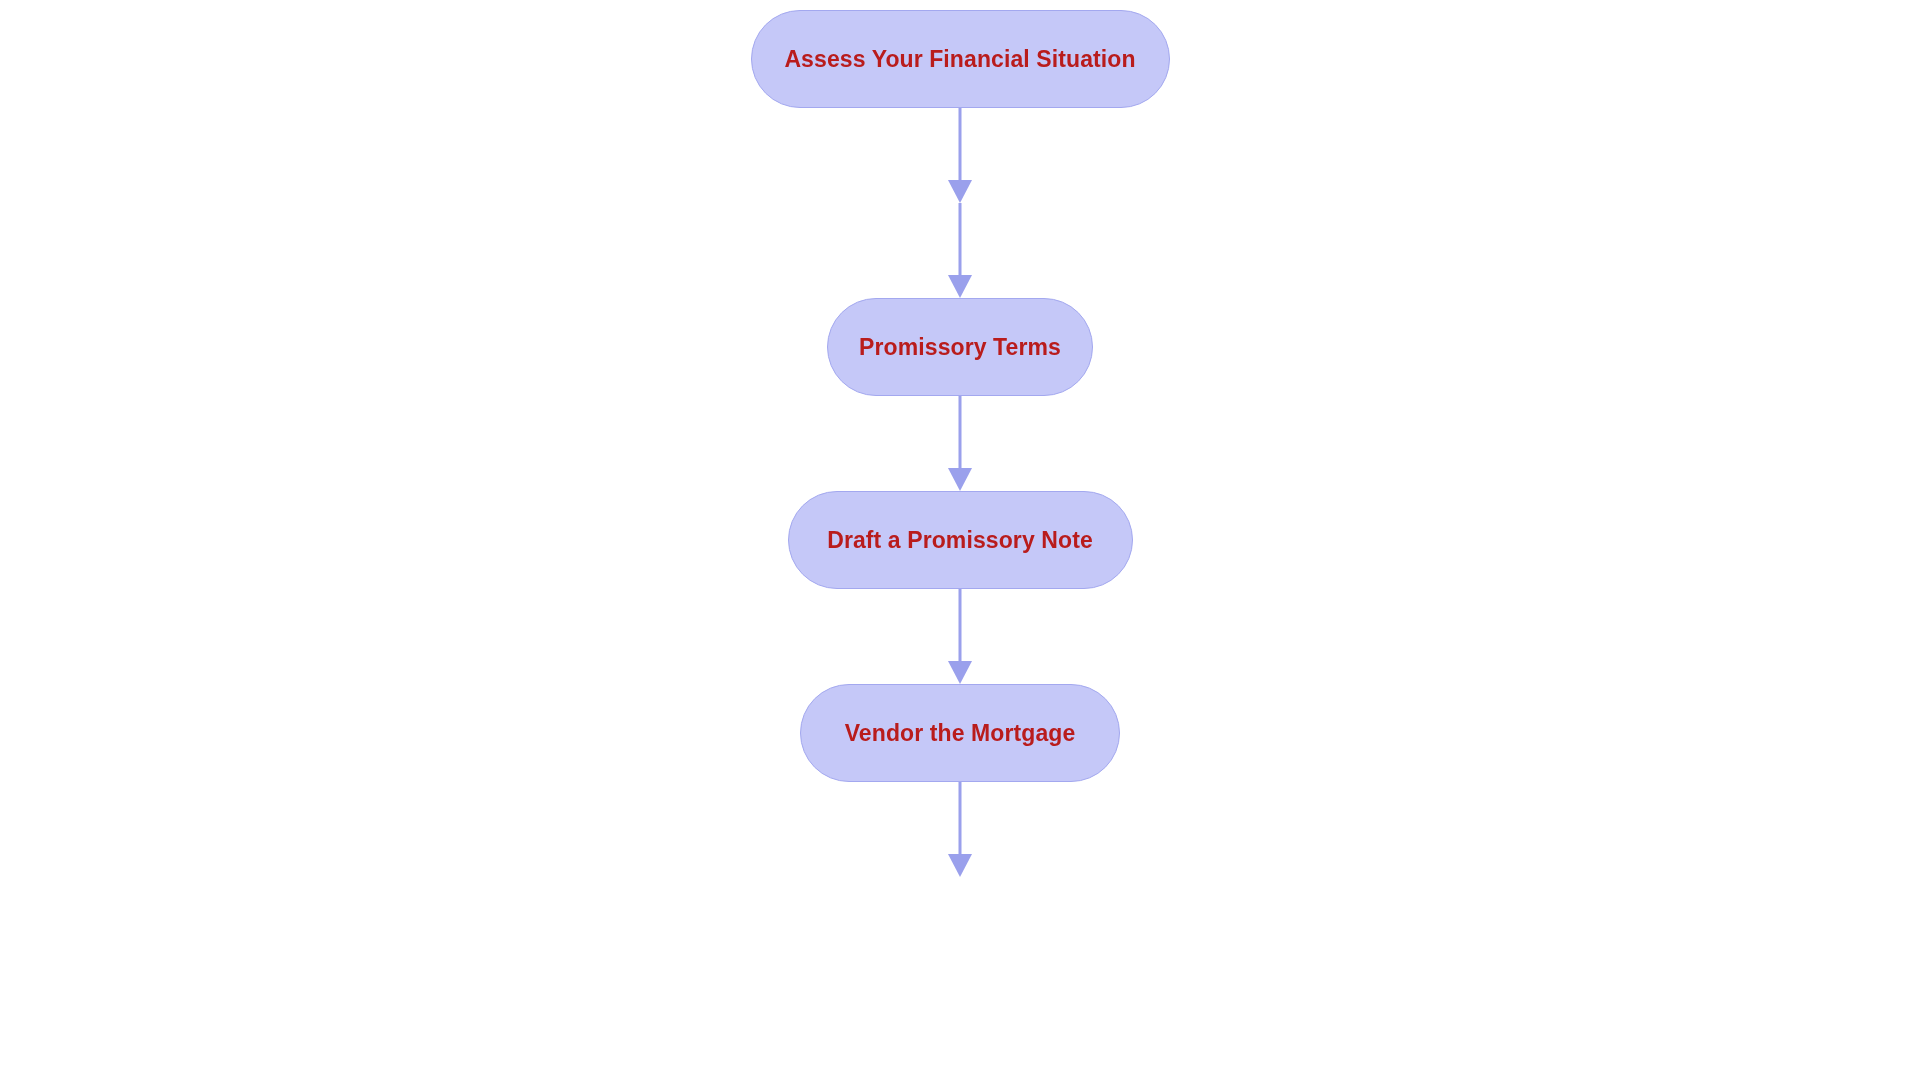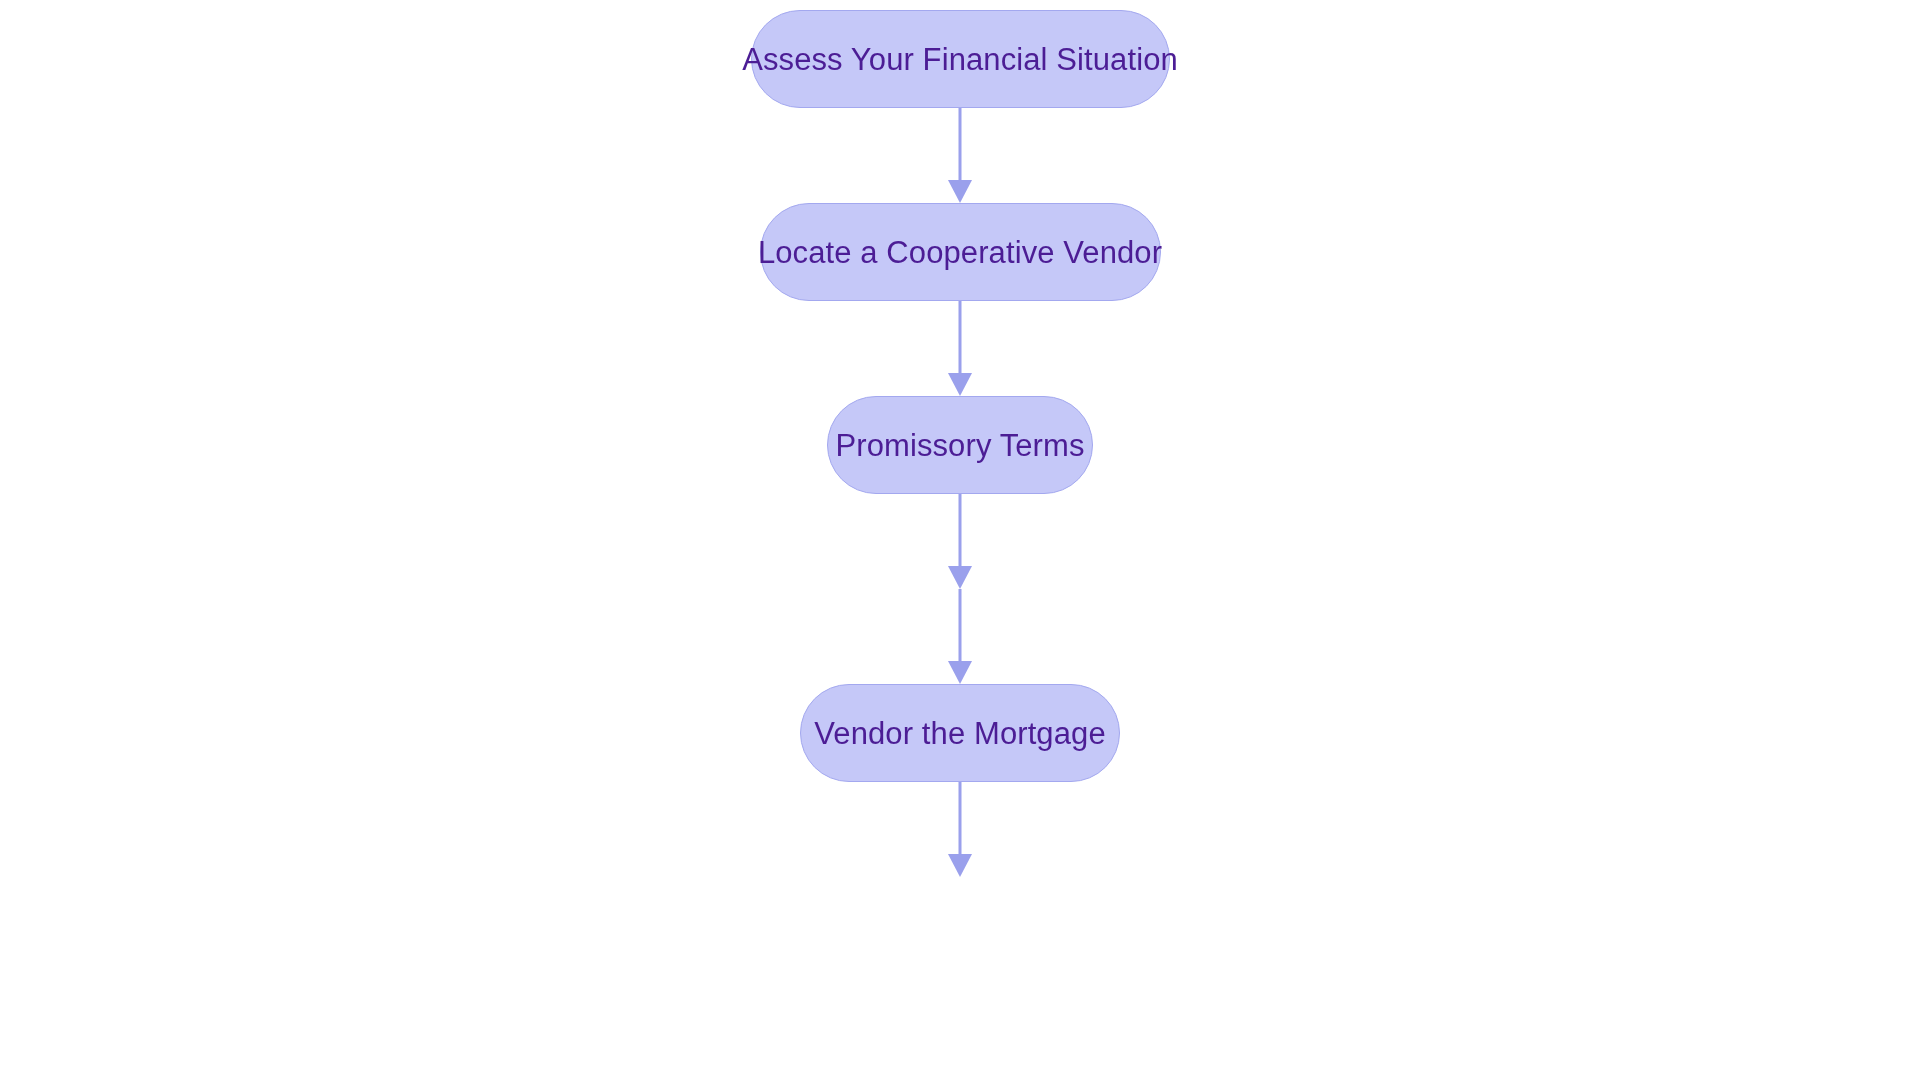--- a/index.html
+++ b/index.html
@@ -42,26 +42,26 @@
     background: #c5c8f8;
     border: 1.6px solid #a3a8ef;
     color: #2b2be0;
     display: flex;
     align-items: center;
     justify-content: center;
     flex: none;
   }
 
   .node-label {
-    font-size: 31px;
-    font-weight: 400;
+    font-size: 23px;
+    font-weight: 700;
     letter-spacing: 0.1px;
     line-height: 1;
     white-space: nowrap;
-    color: #4c1d95;
+    color: #b91c1c;
     padding: 0 34px;
   }
 
   
   .connector {
     position: relative;
     width: 40px;
     height: 95px;
     flex: none;
   }
@@ -94,38 +94,38 @@
 
     <div class="node" style="width:419px;">
       <span class="node-label">Assess Your Financial Situation</span>
     </div>
 
     <div class="connector">
       <div class="connector-line"></div>
       <div class="connector-head"></div>
     </div>
 
-    <div class="node" style="width:401px;">
-      <span class="node-label">Locate a Cooperative Vendor</span>
-    </div>
 
     <div class="connector">
       <div class="connector-line"></div>
       <div class="connector-head"></div>
     </div>
 
     <div class="node" style="width:266px;">
       <span class="node-label">Promissory Terms</span>
     </div>
 
     <div class="connector">
       <div class="connector-line"></div>
       <div class="connector-head"></div>
     </div>
 
+    <div class="node" style="width:345px;">
+      <span class="node-label">Draft a Promissory Note</span>
+    </div>
 
     <div class="connector">
       <div class="connector-line"></div>
       <div class="connector-head"></div>
     </div>
 
     <div class="node" style="width:320px;">
       <span class="node-label">Vendor the Mortgage</span>
     </div>
 

